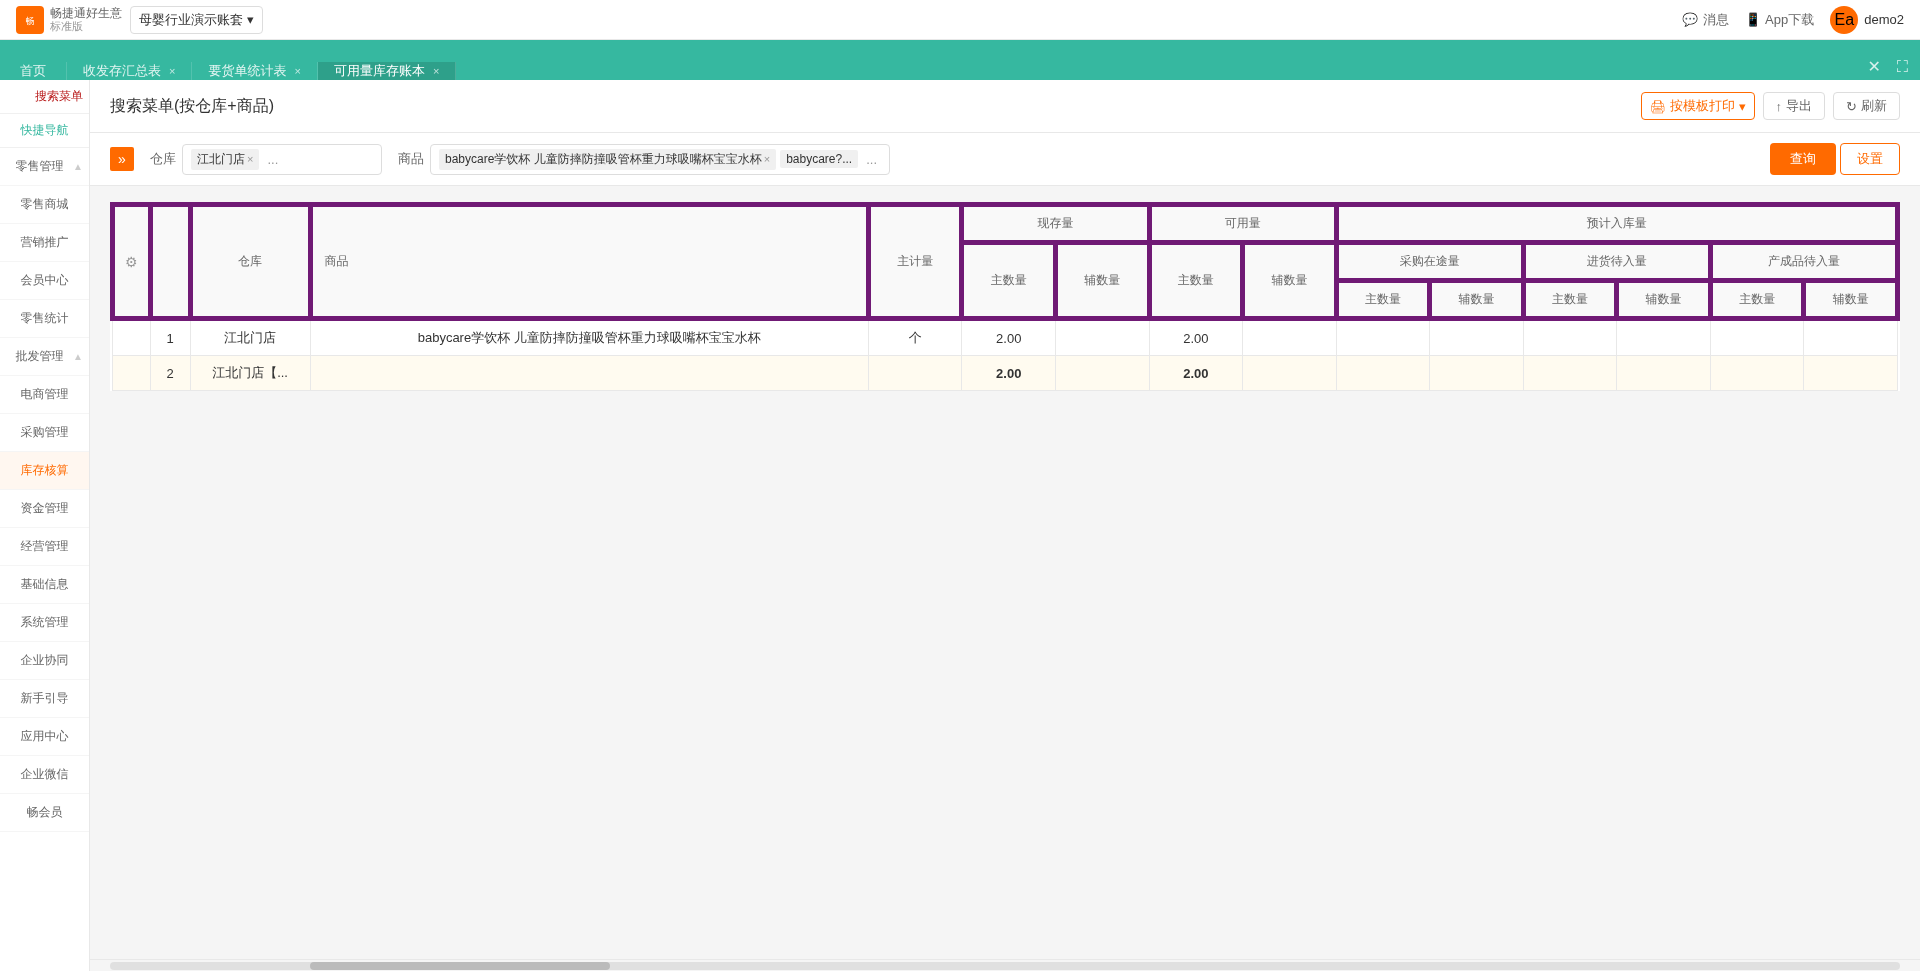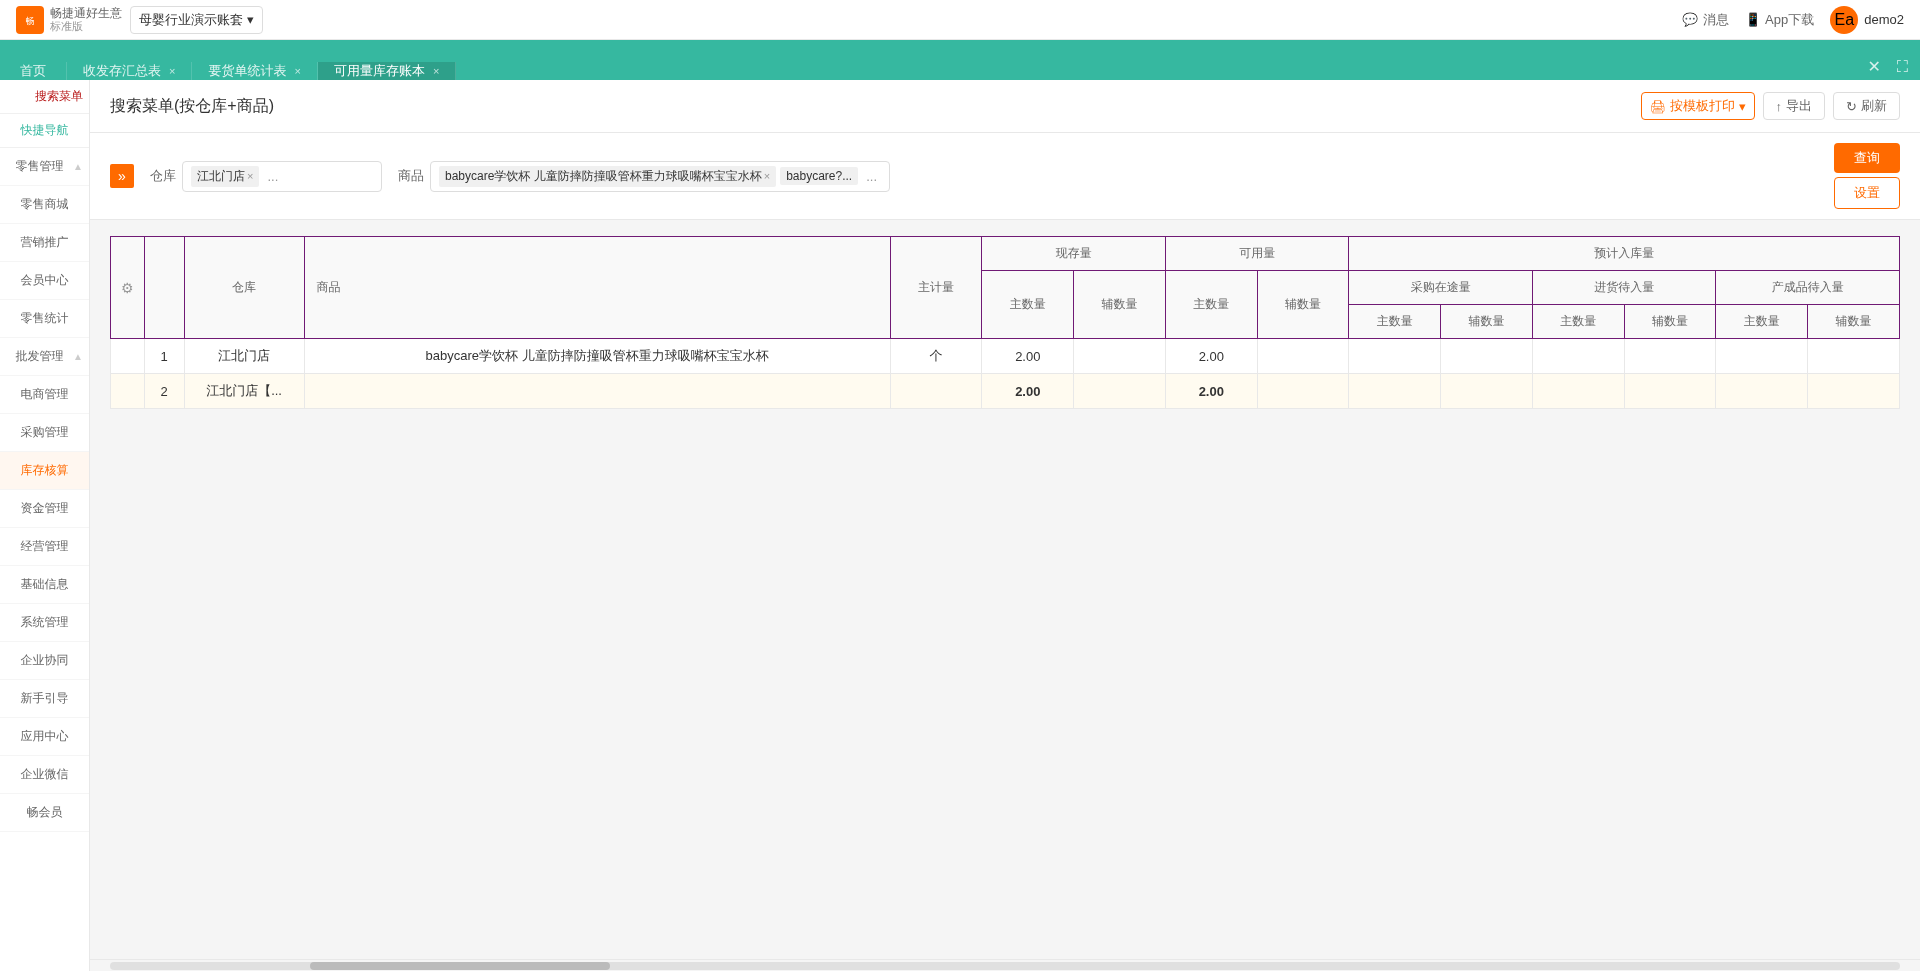--- a/index.html
+++ b/index.html
@@ -52,26 +52,26 @@
     .filter-toggle { width: 24px; height: 24px; background: #ff6a00; display: flex; align-items: center; justify-content: center; color: white; cursor: pointer; border-radius: 2px; font-size: 14px; }
     .filter-item { display: flex; align-items: center; gap: 6px; }
     .filter-label { font-size: 13px; color: #666; }
     .filter-tag-container { display: flex; align-items: center; gap: 4px; padding: 4px 8px; border: 1px solid #ddd; border-radius: 4px; min-width: 200px; flex-wrap: wrap; }
     .filter-tag { background: #f0f0f0; padding: 2px 6px; border-radius: 2px; font-size: 12px; color: #333; display: flex; align-items: center; gap: 2px; }
     .filter-tag .remove { color: #999; cursor: pointer; font-size: 11px; }
     .filter-dots { color: #999; cursor: pointer; padding: 0 4px; }
     .filter-product-container { display: flex; align-items: center; gap: 4px; padding: 4px 8px; border: 1px solid #ddd; border-radius: 4px; min-width: 400px; flex-wrap: wrap; }
     .btn-query { background: #ff6a00; color: white; padding: 6px 20px; border: none; border-radius: 4px; cursor: pointer; font-size: 13px; }
     .btn-settings { background: #fff; color: #ff6a00; padding: 6px 16px; border: 1px solid #ff6a00; border-radius: 4px; cursor: pointer; font-size: 13px; }
-    .filter-right { margin-left: auto; display: flex; flex-direction: column; gap: 4px; }
+    .filter-right { margin-left: auto; display: flex; flex-direction: row; gap: 4px; }
 
     
     .table-container { flex: 1; overflow: auto; padding: 16px 20px; background: #f5f5f5; }
     .data-table { width: 100%; background: #fff; border-collapse: collapse; border: 1px solid #e8e8e8; }
-    .data-table th { background: #f9f9f9; padding: 8px 10px; font-size: 12px; color: #666; font-weight: 500; border: 1px solid #701a75; text-align: center; white-space: nowrap; }
+    .data-table th { background: #f9f9f9; padding: 8px 10px; font-size: 12px; color: #666; font-weight: 500; border: 5px solid #701a75; text-align: center; white-space: nowrap; }
     .data-table td { padding: 8px 10px; font-size: 13px; color: #333; border: 1px solid #e8e8e8; text-align: center; }
     .th-gear { width: 32px; }
     .col-seq { width: 40px; }
     .col-warehouse { width: 120px; }
     .td-product { text-align: left; }
     .header-group { text-align: center; }
 
     
     .scrollbar-area { height: 12px; background: #f5f5f5; border-top: 1px solid #e8e8e8; position: relative; flex-shrink: 0; }
     .scrollbar-track { height: 8px; background: #e0e0e0; border-radius: 4px; margin: 2px 20px; position: relative; }

